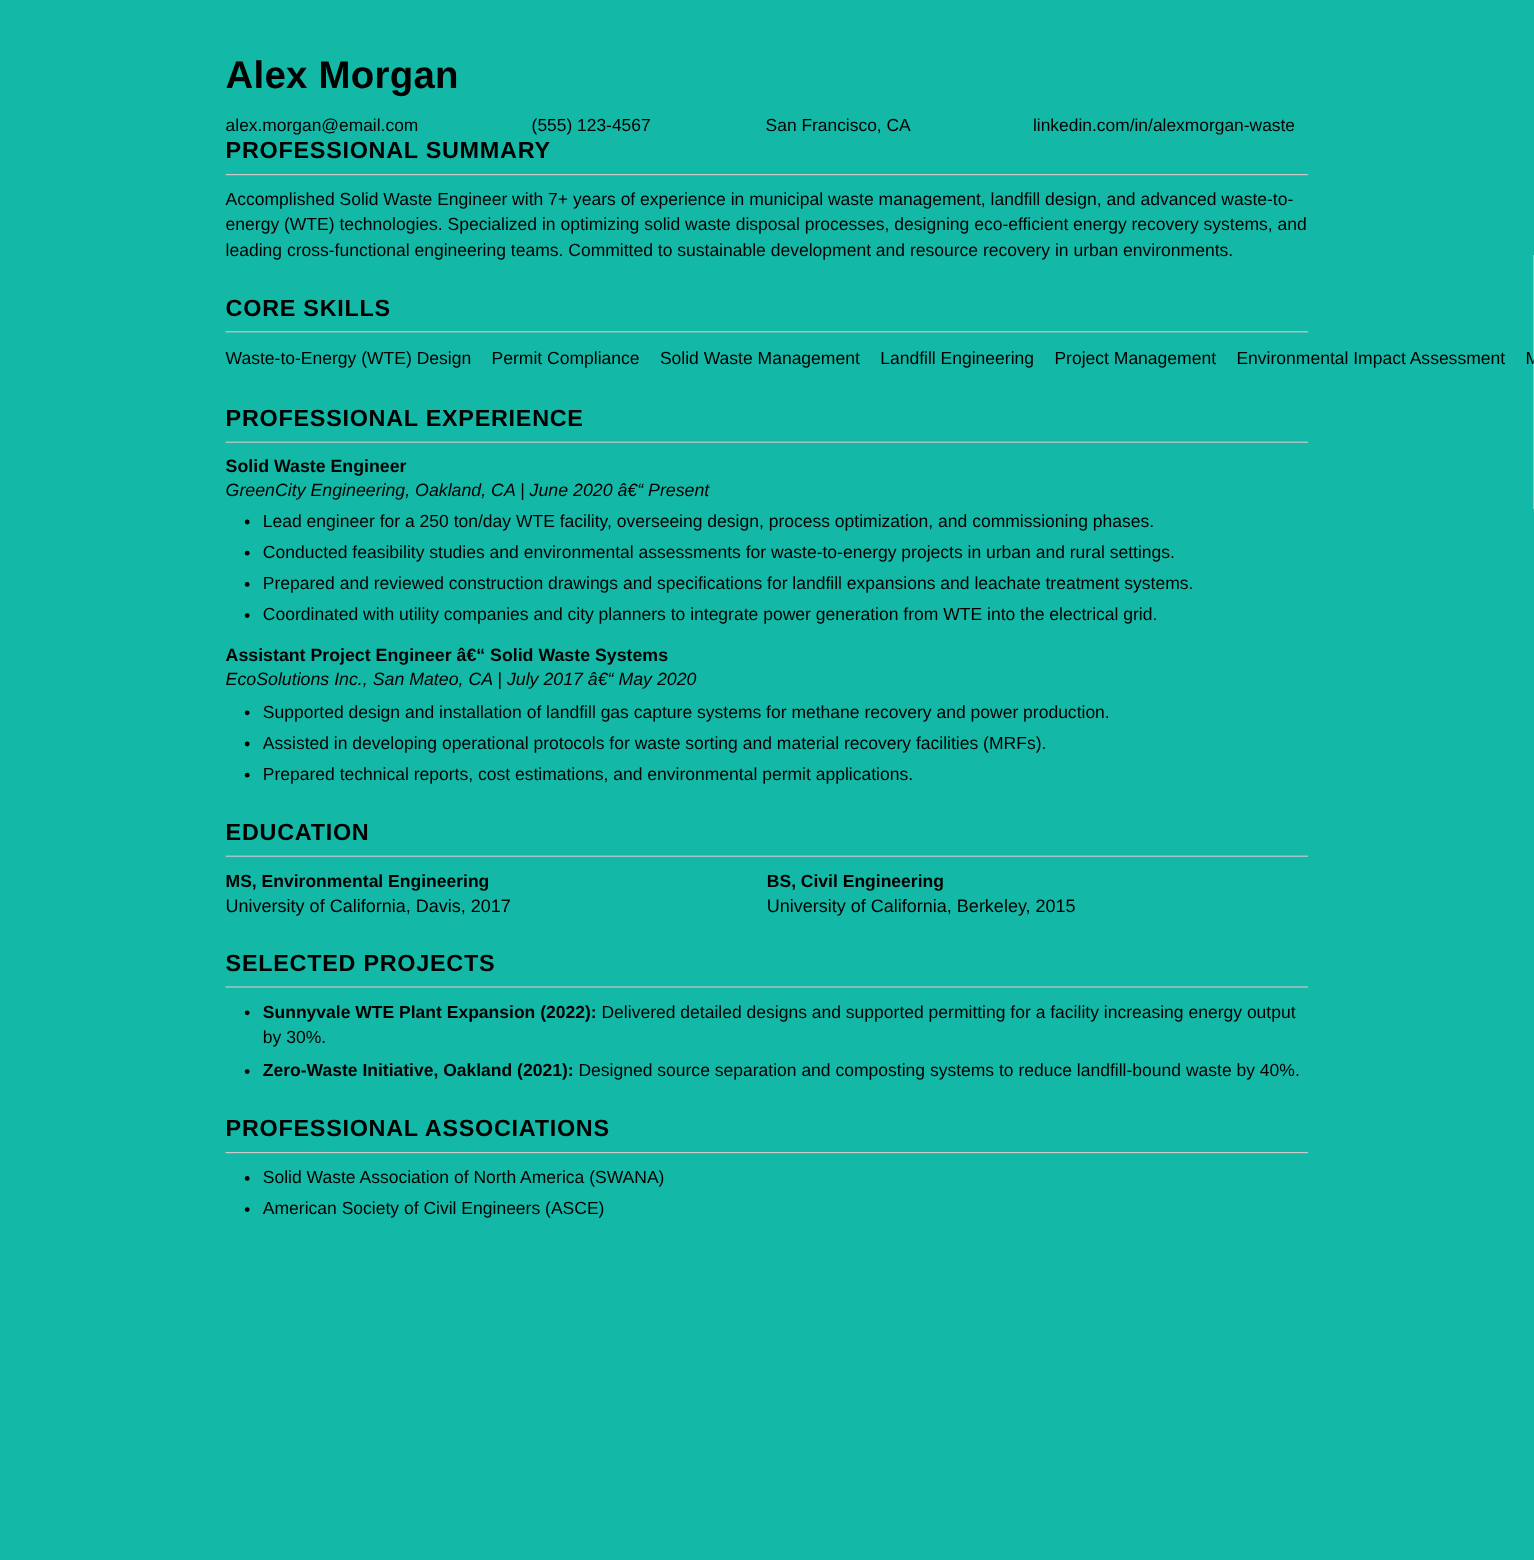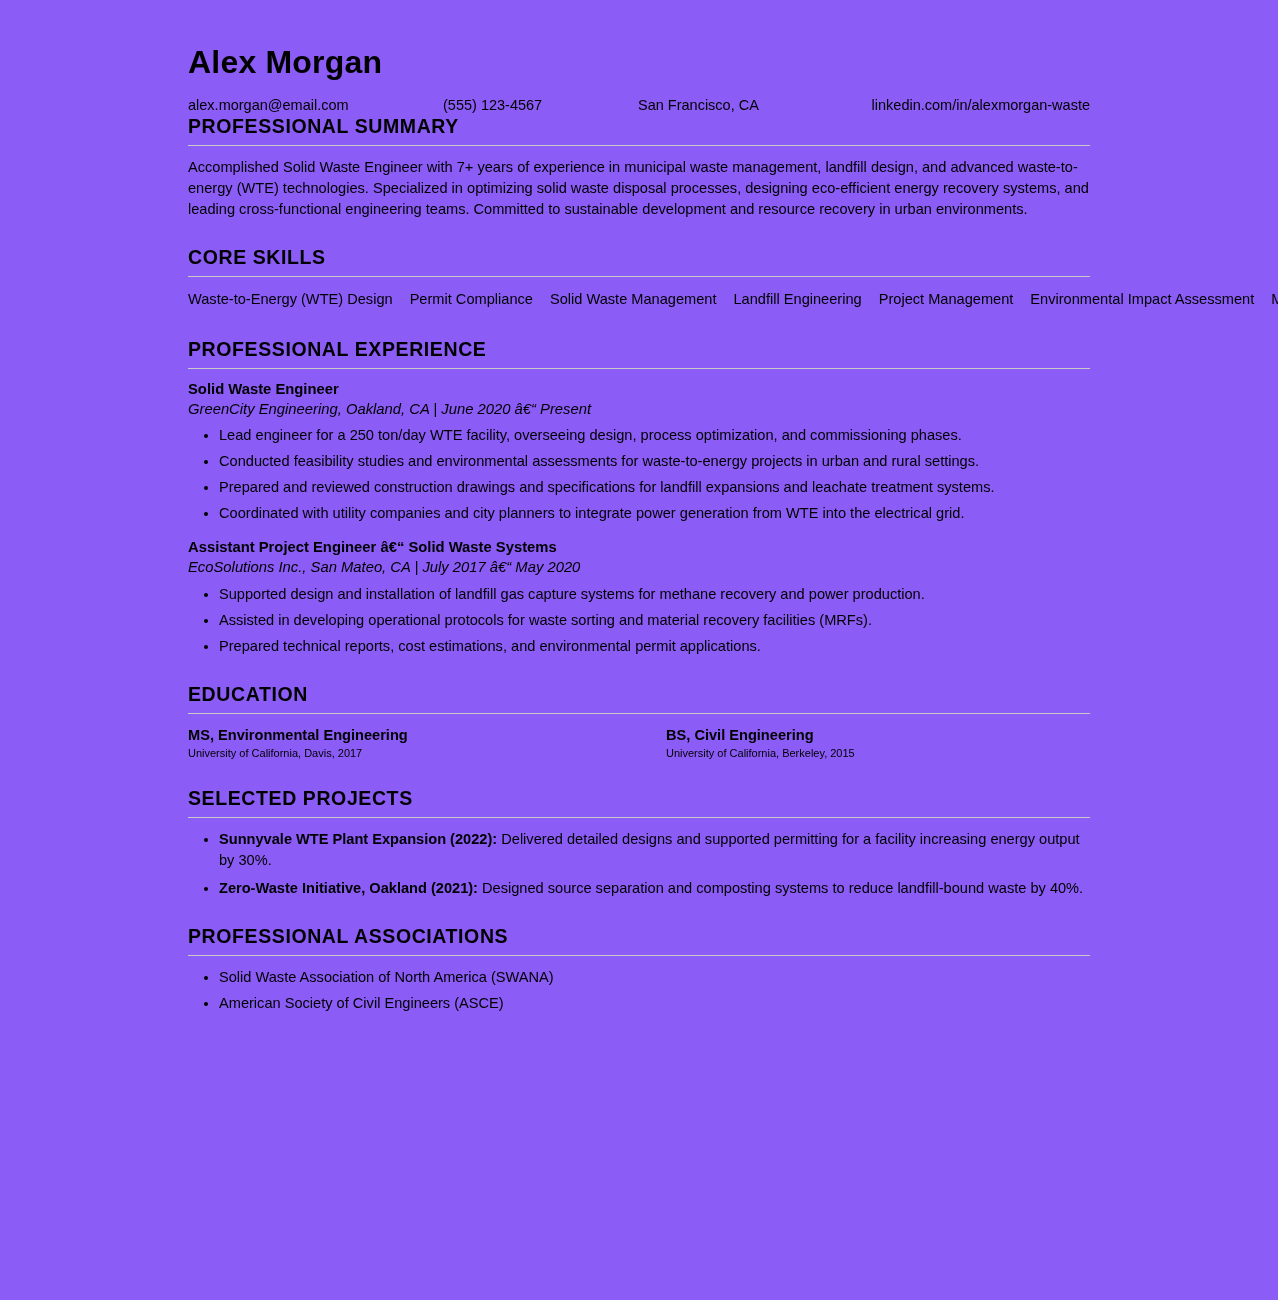--- a/index.html
+++ b/index.html
@@ -12,42 +12,42 @@
     height: 1300px;
     font-family: "Liberation Sans", sans-serif;
     color: #000000;
     -webkit-font-smoothing: antialiased;
   }
   .page {
     box-sizing: border-box;
     width: 1278px;
     min-height: 1300px;
     padding: 44px 188px 40px 188px;
-    background: #8b5cf6;
+    background: #14b8a6;
   }
 
   
   .name {
     font-size: 32px;
     font-weight: bold;
     letter-spacing: 0.2px;
     line-height: 1.18;
     margin: 0 0 14px 0;
   }
   .contact-row {
     display: flex;
     width: 100%;
     font-size: 14.5px;
     line-height: 1.3;
   }
   .contact-item { white-space: nowrap; }
   .contact-item.c0 { flex: 0 0 255px; }
   .contact-item.c1 { flex: 0 0 195px; }
   .contact-item.c2 { flex: 0 0 212px; }
-  .contact-item.c3 { flex: 1 1 auto; text-align: right; }
+  .contact-item.c3 { flex: 1 1 auto; text-align: center; }
 
   
   .section { margin-bottom: 26px; }
   .section-title {
     font-size: 19.5px;
     font-weight: bold;
     letter-spacing: 0.6px;
     margin: 0 0 7px 0;
   }
   .rule {
@@ -97,31 +97,30 @@
     font-size: 14.6px;
     line-height: 1.44;
     margin-bottom: 5px;
   }
   ul.bullets li:last-child { margin-bottom: 0; }
 
   
   .edu-grid {
     display: flex;
     width: 100%;
-    gap: 27px;
   }
   .edu-col { flex: 0 0 50%; }
   .edu-degree {
     font-size: 14.6px;
     font-weight: bold;
     line-height: 1.38;
     margin: 0;
   }
   .edu-school {
-    font-size: 11px;
+    font-size: 15px;
     line-height: 1.38;
     margin: 0;
   }
 
   
   ul.projects { margin: 0; padding-left: 31px; list-style: disc; }
   ul.projects li {
     font-size: 14.6px;
     line-height: 1.44;
     margin-bottom: 7px;

